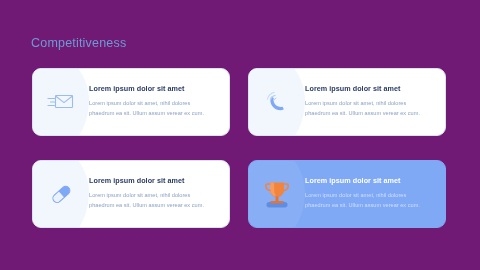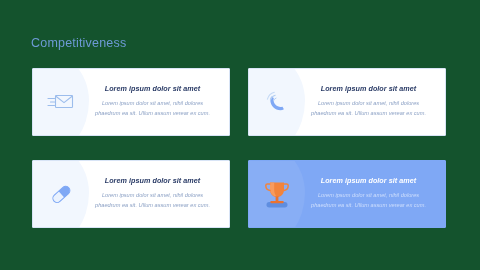--- a/index.html
+++ b/index.html
@@ -11,22 +11,21 @@
     width: 480px;
     height: 270px;
     overflow: hidden;
     font-family: "Liberation Sans", sans-serif;
     position: relative;
   }
 
   .slide {
     position: absolute;
     inset: 0;
-    background: #14532d;
-    text-align: center;
+    background: #701a75;
   }
 
   .page-title {
     position: absolute;
     left: 31px;
     top: 36px;
     font-size: 12.5px;
     font-weight: 400;
     letter-spacing: 0.2px;
     color: #6e9ad6;
@@ -41,28 +40,27 @@
     height: 160px;
     display: grid;
     grid-template-columns: 198px 198px;
     grid-template-rows: 68px 68px;
     column-gap: 18px;
     row-gap: 24px;
   }
 
   .card {
     position: relative;
-    border-radius: 1px;
+    border-radius: 9px;
     background: #ffffff;
     border: 1px solid #d8e4f6;
     overflow: hidden;
     display: flex;
     align-items: center;
     box-sizing: border-box;
-    font-style: italic;
   }
 
   .card.is-highlighted {
     background: #7fa8f5;
     border-color: #7fa8f5;
   }
 
   
   .card-blob {
     position: absolute;

